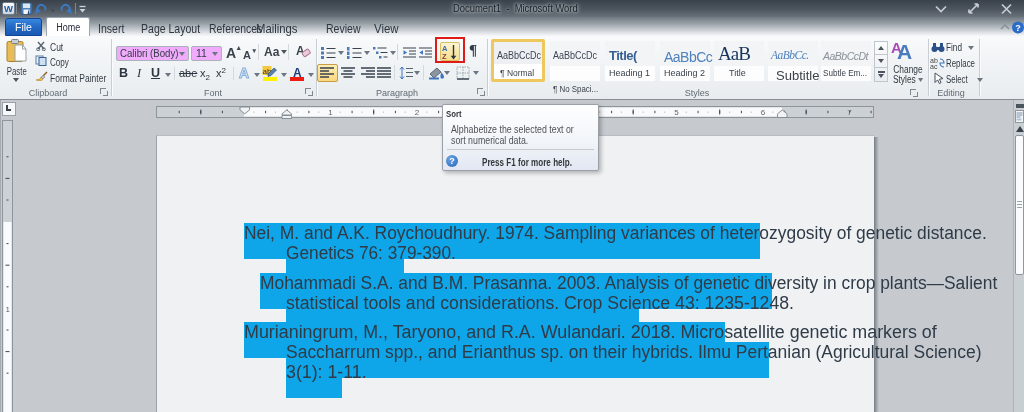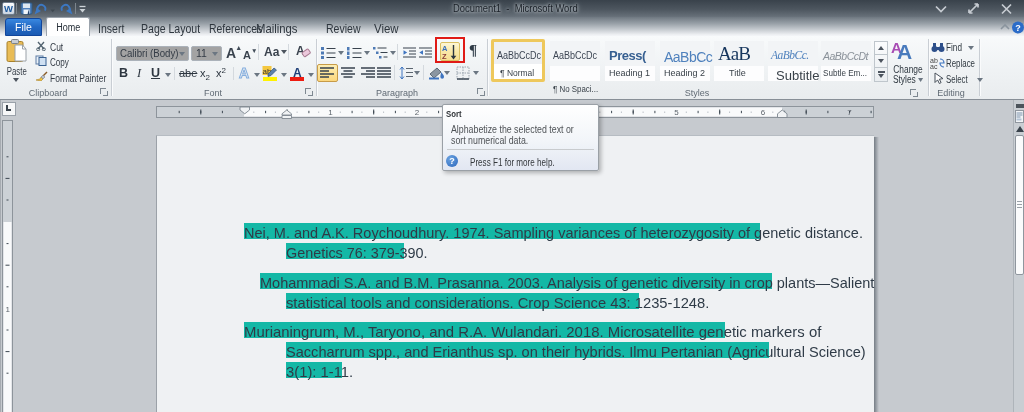--- a/index.html
+++ b/index.html
@@ -11,23 +11,23 @@
 .vsep{position:absolute;top:39px;width:1px;height:57px;background:#c9ced4;box-shadow:1px 0 0 #fafbfc}
 .glabel{position:absolute;top:88px;font-size:9px;color:#606a74;width:120px;text-align:center}
 .tab{position:absolute;top:21px;font-size:13px;color:#2e363e}
 .tab span{display:inline-block;transform-origin:0 50%}
 .sx{display:inline-block;transform-origin:0 50%;white-space:nowrap}
 .launcher{position:absolute;width:8px;height:8px}
 .launcher:before{content:"";position:absolute;left:0;top:0;width:5px;height:5px;border-left:1px solid #7e8891;border-top:1px solid #7e8891}
 .launcher:after{content:"";position:absolute;right:0;bottom:0;width:4px;height:4px;border-right:1.5px solid #7e8891;border-bottom:1.5px solid #7e8891}
 .btxt{position:absolute;font-size:10px;color:#333b45;white-space:nowrap}
 .arr{display:inline-block;width:0;height:0;border-left:3px solid transparent;border-right:3px solid transparent;border-top:4px solid #4c545e}
-.combo{position:absolute;background:#a3a3a3;border:1px solid #abb2ba;border-radius:2px;font-size:10.5px;color:#333b45}
+.combo{position:absolute;background:#f0abfc;border:1px solid #abb2ba;border-radius:2px;font-size:10.5px;color:#333b45}
 .styleschip{position:absolute;top:41px;width:50px;height:40px;background:linear-gradient(#f2f4f6 62%,#fdfdfe 62%);text-align:center}
-.docline{position:absolute;background:#14b8a6;height:16px;line-height:20px;font-size:15px;color:#2f3b47;white-space:nowrap}
+.docline{position:absolute;background:#0ea5e9;height:36px;line-height:20px;font-size:18px;color:#2f3b47;white-space:nowrap}
 .docline span{display:inline-block;transform-origin:0 50%}
 </style></head>
 <body>
 <div class="abs" id="titlebar"></div>
 <div class="abs" style="left:453px;top:3px;font-size:10px;color:#191f26;text-shadow:0 0 3px #c8cfd5,0 0 5px #bdc5cb;white-space:nowrap"><span style="display:inline-block;transform:scaleX(.94);transform-origin:0 50%">Document1&nbsp; -&nbsp; Microsoft Word</span></div>
 
 <svg class="abs" style="left:928px;top:3px" width="92" height="12" viewBox="0 0 92 12">
  <g stroke="#c7ccd2" stroke-width="1.7" fill="none">
   <path d="M8 3.5 L13 8.5 L18 3.5"></path>
   <path d="M41 10 L50 1 M41 10 l3.5 0 M41 10 l0 -3.5 M50 1 l-3.5 0 M50 1 l0 3.5"></path>
@@ -233,21 +233,21 @@
 <div class="styleschip" style="left:550px"></div>
 <div class="styleschip" style="left:605px"></div>
 <div class="styleschip" style="left:660px"></div>
 <div class="styleschip" style="left:714px"></div>
 <div class="styleschip" style="left:768px"></div>
 <div class="styleschip" style="left:821px"></div>
 <div class="abs" style="left:497px;top:49px;font-size:11px;color:#3d4654"><span class="sx" style="transform:scaleX(.82)">AaBbCcDc</span></div>
 <div class="abs" style="left:500px;top:68px;font-size:9px;color:#3a424a"><span class="sx" style="transform:scaleX(.94)">¶ Normal</span></div>
 <div class="abs" style="left:553px;top:49px;font-size:11px;color:#3d4654"><span class="sx" style="transform:scaleX(.82)">AaBbCcDc</span></div>
 <div class="abs" style="left:553px;top:84px;font-size:9px;color:#3a424a"><span class="sx" style="transform:scaleX(.88)">¶ No Spaci...</span></div>
-<div class="abs" style="left:609px;top:48px;font-size:13px;font-weight:bold;color:#365f91;letter-spacing:-.5px">Press(</div>
+<div class="abs" style="left:609px;top:48px;font-size:13px;font-weight:bold;color:#365f91;letter-spacing:-.5px">Title(</div>
 <div class="abs" style="left:609px;top:68px;font-size:9px;color:#3a424a">Heading 1</div>
 <div class="abs" style="left:664px;top:49px;font-size:14px;font-weight:normal;color:#4f81bd;letter-spacing:-.5px">AaBbCc</div>
 <div class="abs" style="left:664px;top:68px;font-size:9px;color:#3a424a">Heading 2</div>
 <div class="abs" style="left:718px;top:43px;font-size:19px;font-family:'Liberation Serif',serif;color:#17365d;letter-spacing:-1px">AaB</div>
 <div class="abs" style="left:729px;top:68px;font-size:9px;color:#3a424a">Title</div>
 <div class="abs" style="left:771px;top:49px;font-size:11.5px;font-style:italic;font-family:'Liberation Serif',serif;color:#4f81bd;letter-spacing:-.5px">AaBbCc.</div>
 <div class="abs" style="left:776px;top:68px;font-size:13px;color:#3a424a">Subtitle</div>
 <div class="abs" style="left:823px;top:50px;font-size:10.5px;font-style:italic;color:#8a9199;letter-spacing:-.5px">AaBbCcDt</div>
 <div class="abs" style="left:823px;top:68px;font-size:9px;color:#3a424a"><span class="sx" style="transform:scaleX(.9)">Subtle Em...</span></div>
 
@@ -346,13 +346,13 @@
   </svg>
 <div class="abs" style="left:1016px;top:126px;width:0;height:0;border-left:4px solid transparent;border-right:4px solid transparent;border-bottom:6px solid #39424b"></div>
 <div class="abs" style="left:1015px;top:135px;width:9px;height:140px;background:#fafbfc;border:1px solid #8f969e;border-radius:2px"></div>
 <div class="abs" style="left:1017px;top:201px;width:5px;height:1px;background:#9aa1a8;box-shadow:0 3px 0 #9aa1a8,0 6px 0 #9aa1a8"></div>
 
 <div class="abs" style="left:442px;top:104px;width:157px;height:67px;background:linear-gradient(#ffffff,#f2f5f9 55%,#e2e7f2);border:1px solid #9aa0a6;border-radius:2px;box-shadow:2px 2px 4px rgba(0,0,0,.28)"></div>
 <div class="abs" style="left:446px;top:108px;font-size:9.5px;font-weight:bold;color:#303438"><span class="sx" style="transform:scaleX(.82)">Sort</span></div>
 <div class="abs" style="left:451px;top:124px;font-size:10px;color:#4e5256;line-height:11.3px"><span class="sx" style="transform:scaleX(.88)">Alphabetize the selected text or<br>sort numerical data.</span></div>
 <div class="abs" style="left:447px;top:149px;width:147px;height:1px;background:#c8cbce"></div>
 <div class="abs" style="left:446px;top:155px;width:12px;height:12px;border-radius:50%;background:radial-gradient(circle at 35% 30%,#6aa2e0,#2b67bd);color:#fff;font-size:9px;font-weight:bold;text-align:center;line-height:12px">?</div>
-<div class="abs" style="left:470px;top:157px;font-size:10px;font-weight:normal;color:#33373b"><span class="sx" style="transform:scaleX(.81)">Press F1 for more help.</span></div>
+<div class="abs" style="left:482px;top:157px;font-size:10px;font-weight:bold;color:#33373b"><span class="sx" style="transform:scaleX(.81)">Press F1 for more help.</span></div>
 
 </body></html>

